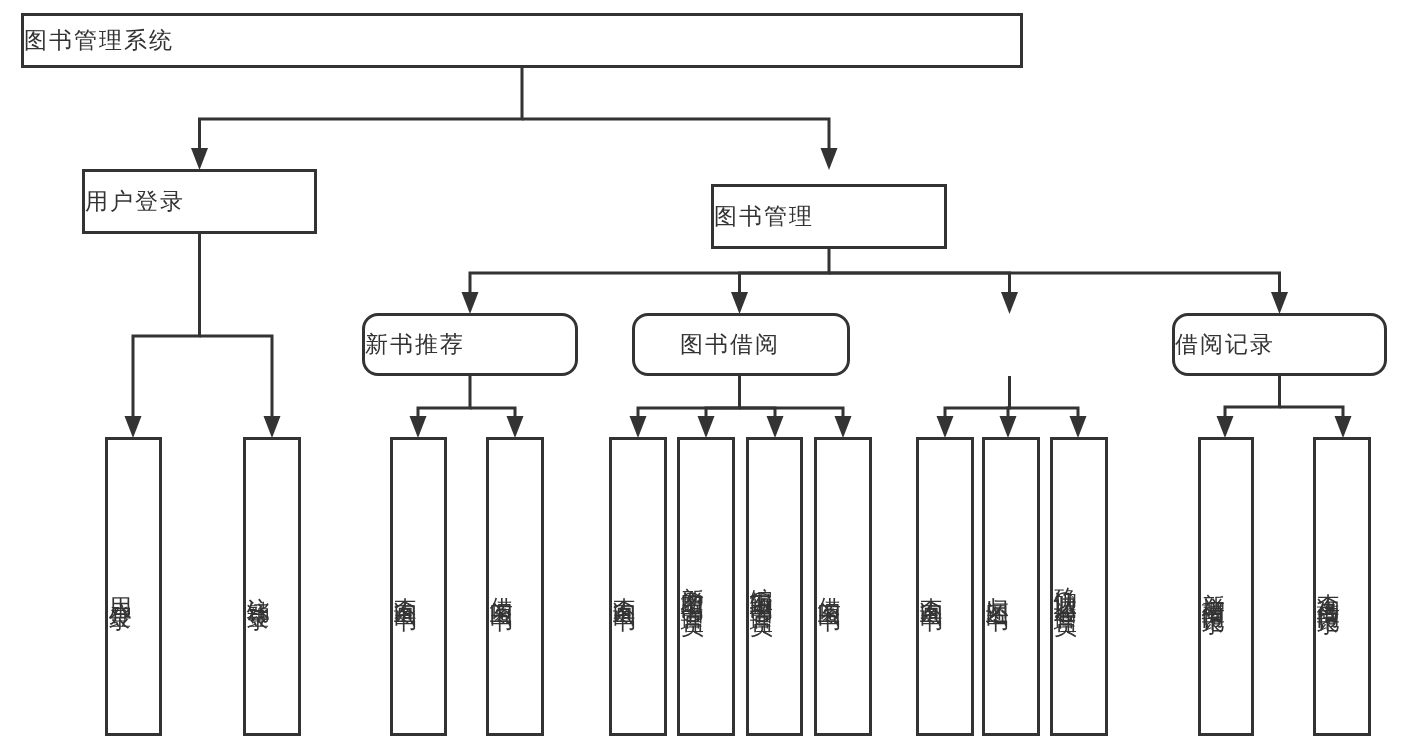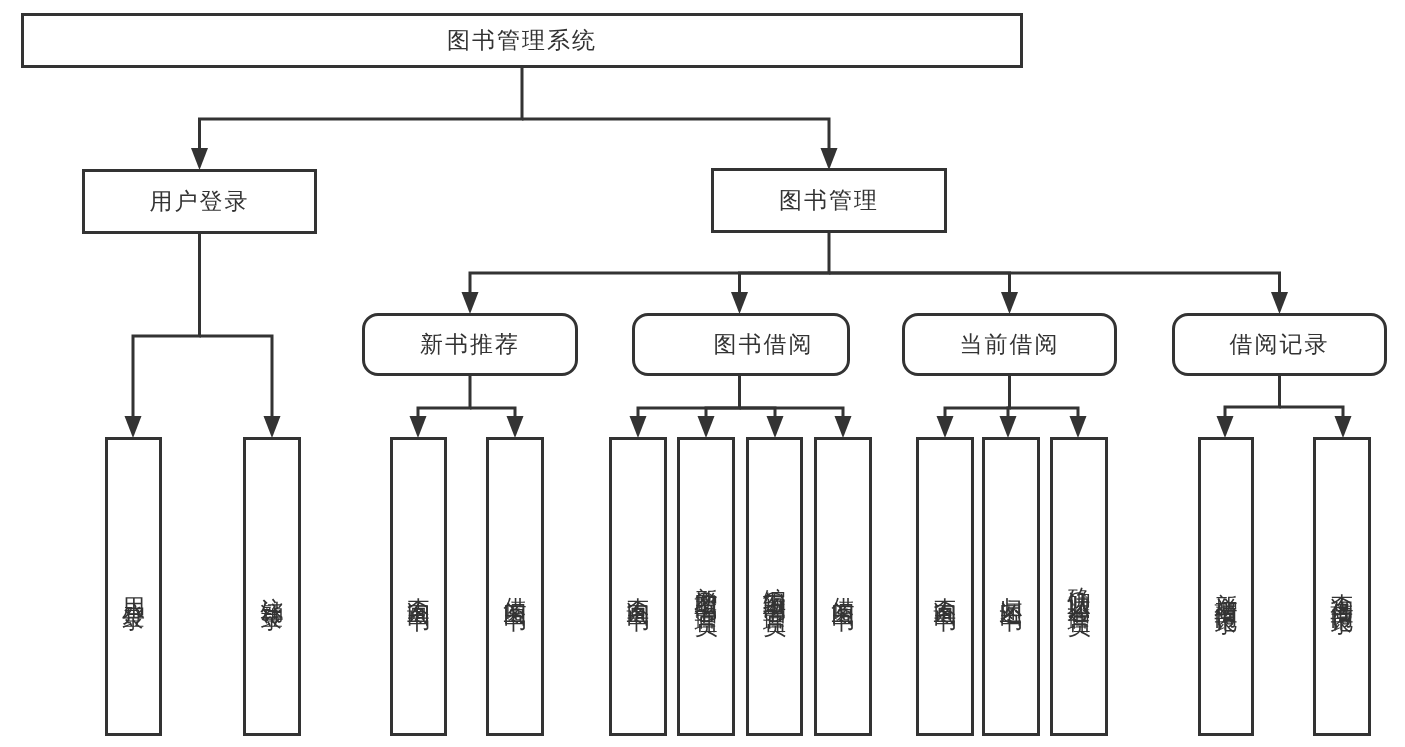--- a/index.html
+++ b/index.html
@@ -3,27 +3,27 @@
 <meta charset="utf-8">
 <style>
   html,body{margin:0;padding:0;background:#ffffff;}
   .stage{
     position:relative;width:1405px;height:747px;background:#ffffff;overflow:hidden;
     font-family:"Liberation Sans","DejaVu Sans",sans-serif;color:#333333;
   }
   svg.connectors{position:absolute;left:0;top:0;width:1405px;height:747px;}
   .node{
     position:absolute;box-sizing:border-box;border:3px solid #333333;background:#ffffff;
-    display:flex;align-items:center;justify-content:center;
+    display:flex;align-items:center;
     font-size:23px;color:#333333;letter-spacing:2px;white-space:nowrap;
   }
   
   .root{left:21px;top:13px;width:1002px;height:55px;}
   .l2a{left:82px;top:169px;width:235px;height:65px;}
-  .l2b{left:711px;top:168px;width:236px;height:65px;}
+  .l2b{left:711px;top:184px;width:236px;height:65px;}
   .l3{top:313px;height:63px;border-radius:16px;}
   .l3a{left:362px;width:216px;}
   .l3b{left:632px;width:218px;padding-left:45px;}
   .l3c{left:902px;width:215px;}
   .l3d{left:1172px;width:215px;}
   .leaf{top:437px;height:299px;}
   .leaf .vtext{
     writing-mode:vertical-rl;text-orientation:mixed;
     font-size:23px;line-height:1.08;letter-spacing:4px;color:#333333;
   }
@@ -112,23 +112,20 @@
   <div class="node l2b">
     <span>图书管理</span>
   </div>
 
   <div class="node l3 l3a">
     <span>新书推荐</span>
   </div>
   <div class="node l3 l3b">
     <span>图书借阅</span>
   </div>
-  <div class="node l3 l3c">
-    <span>当前借阅</span>
-  </div>
   <div class="node l3 l3d">
     <span>借阅记录</span>
   </div>
 
   <div class="node leaf lf1">
     <span class="vtext">用户登录</span>
   </div>
   <div class="node leaf lf2">
     <span class="vtext">注销登录</span>
   </div>

